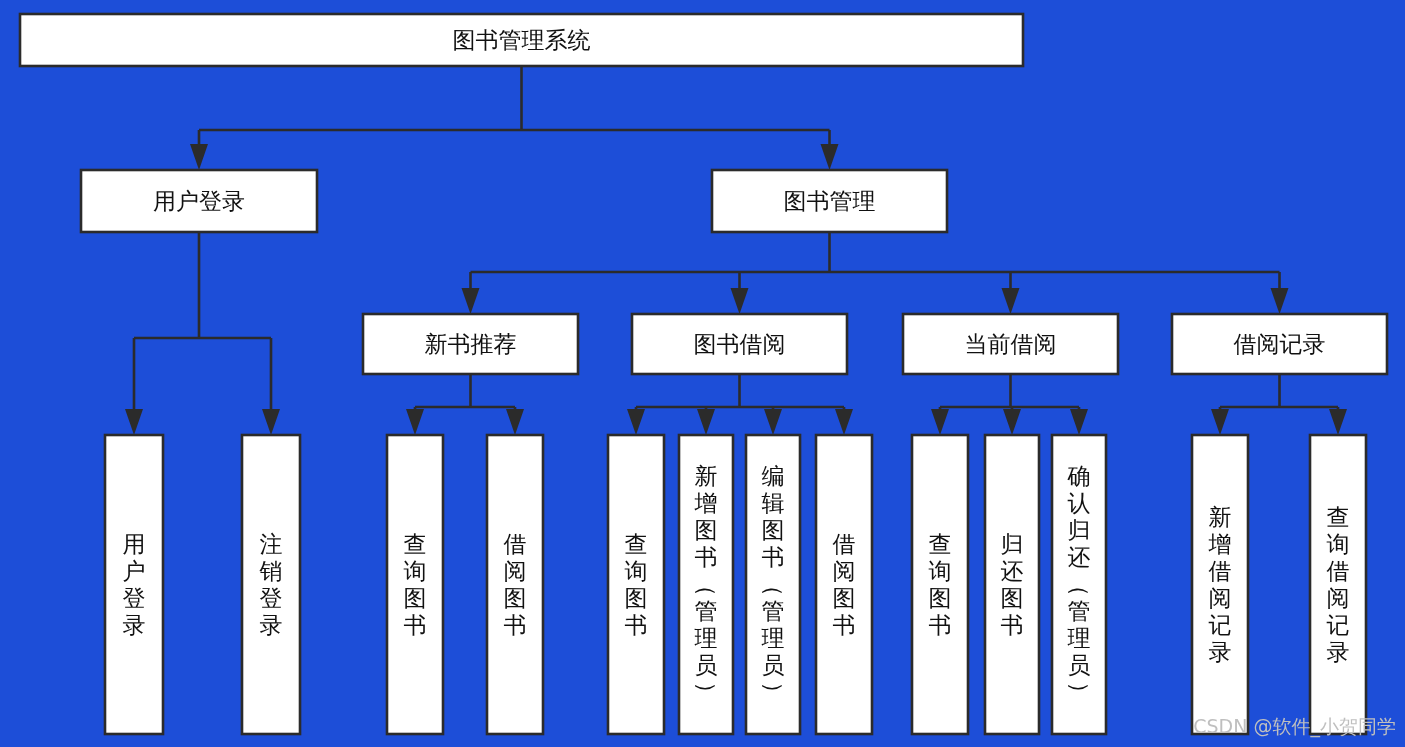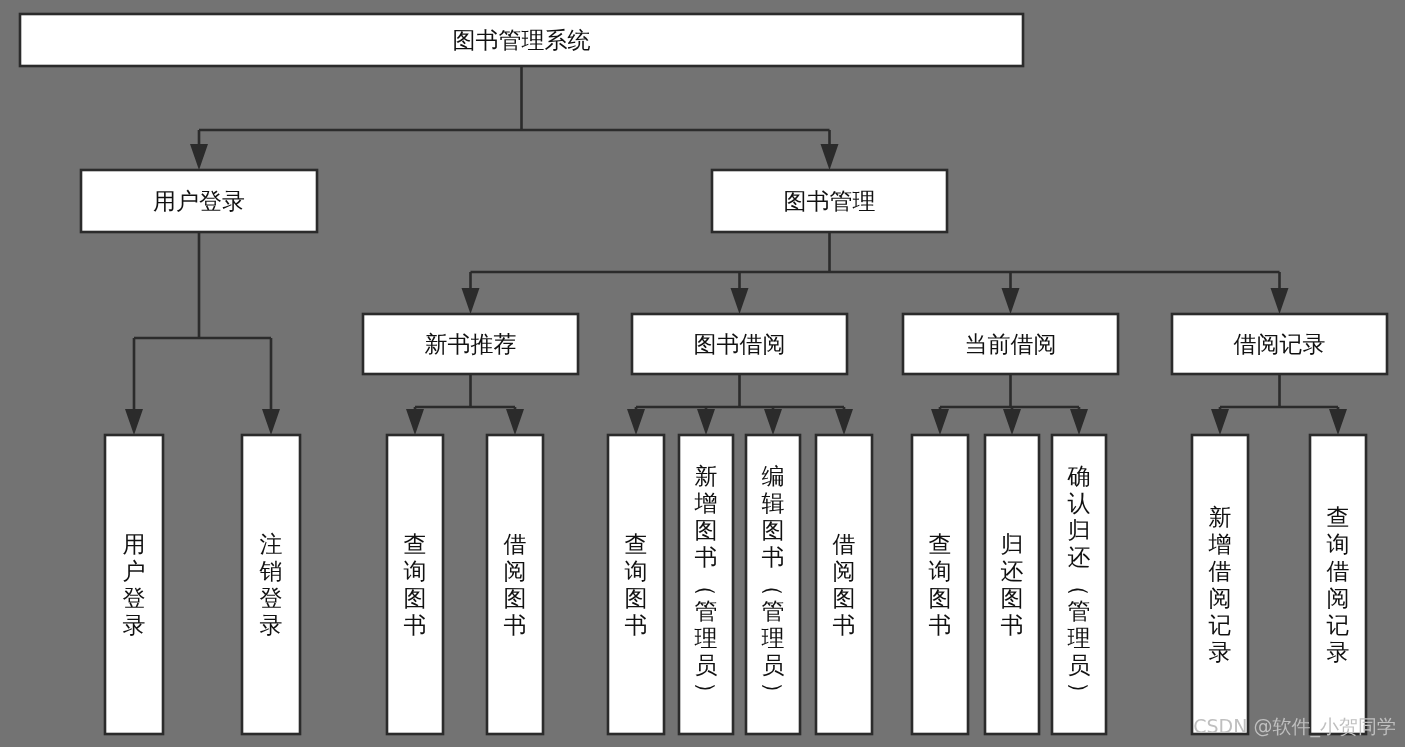--- a/index.html
+++ b/index.html
@@ -11,21 +11,21 @@
   body {
     width: 1405px;
     height: 747px;
     overflow: hidden;
     font-family: "DejaVu Sans", "Liberation Sans", sans-serif;
   }
   #diagram-root {
     position: relative;
     width: 1405px;
     height: 747px;
-    background: #737373;
+    background: #1d4ed8;
   }
   svg#diagram-svg {
     position: absolute;
     top: 0;
     left: 0;
     width: 1405px;
     height: 747px;
     display: block;
   }
   .node-box {

